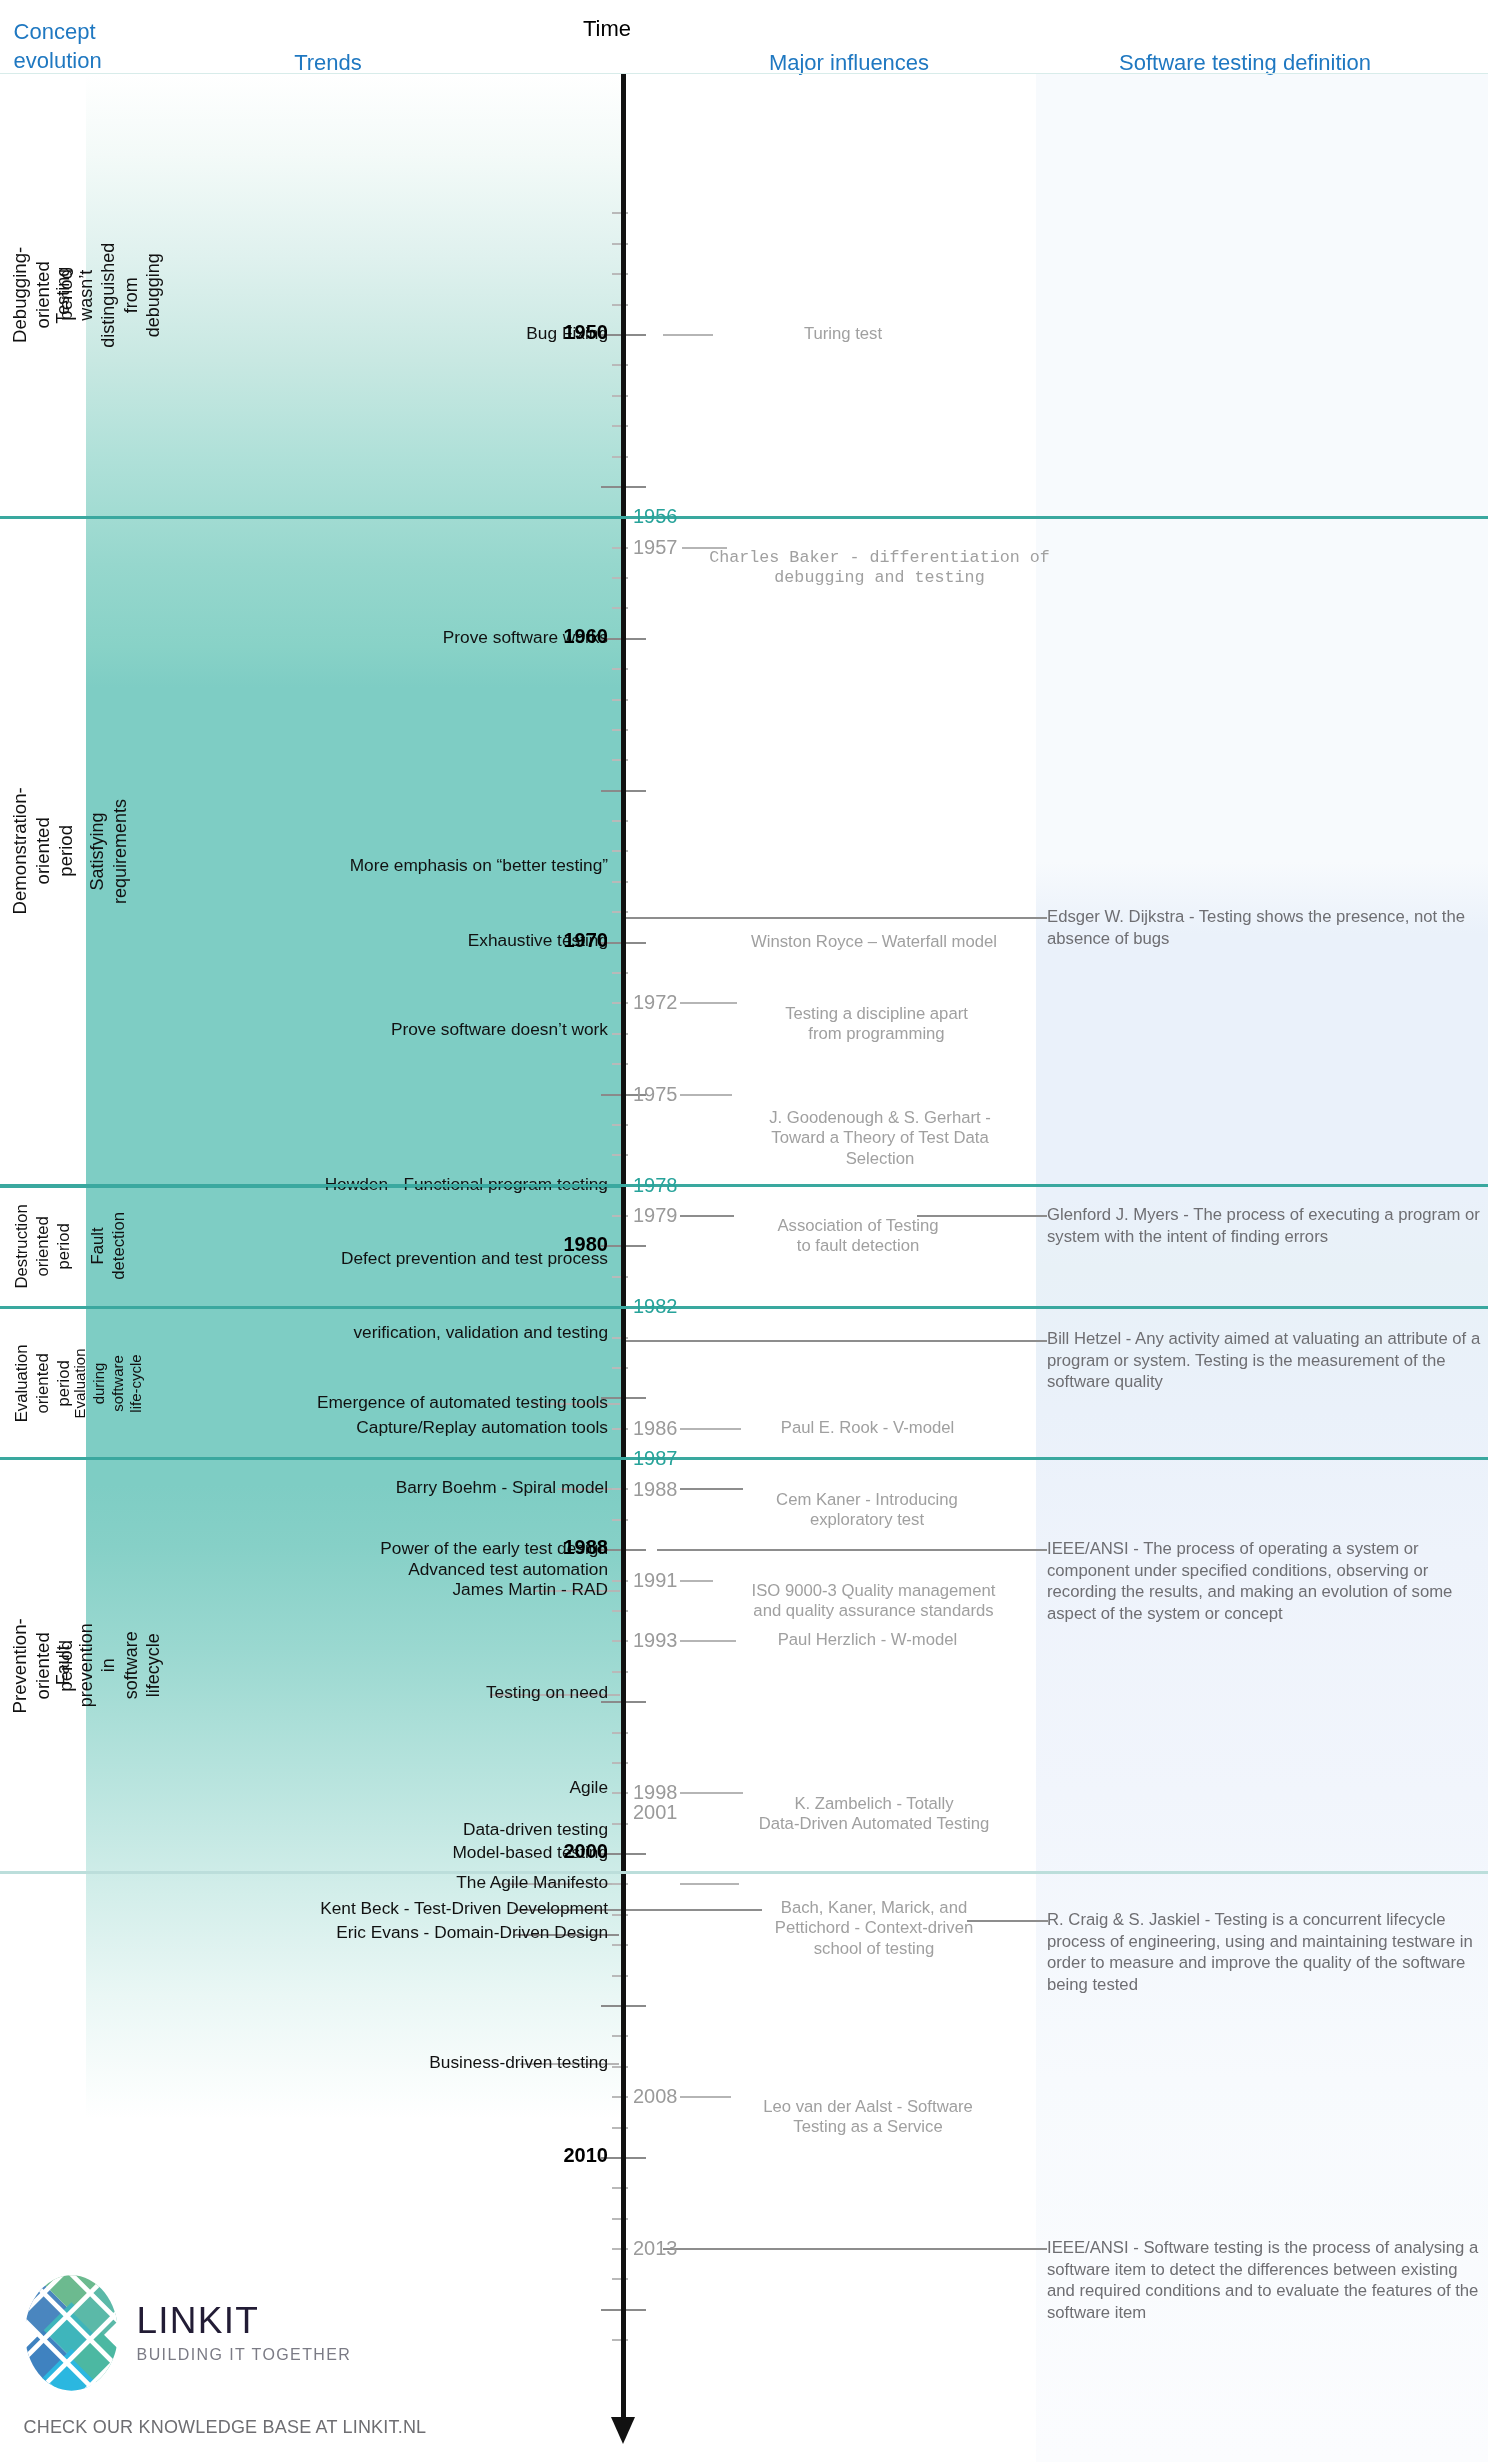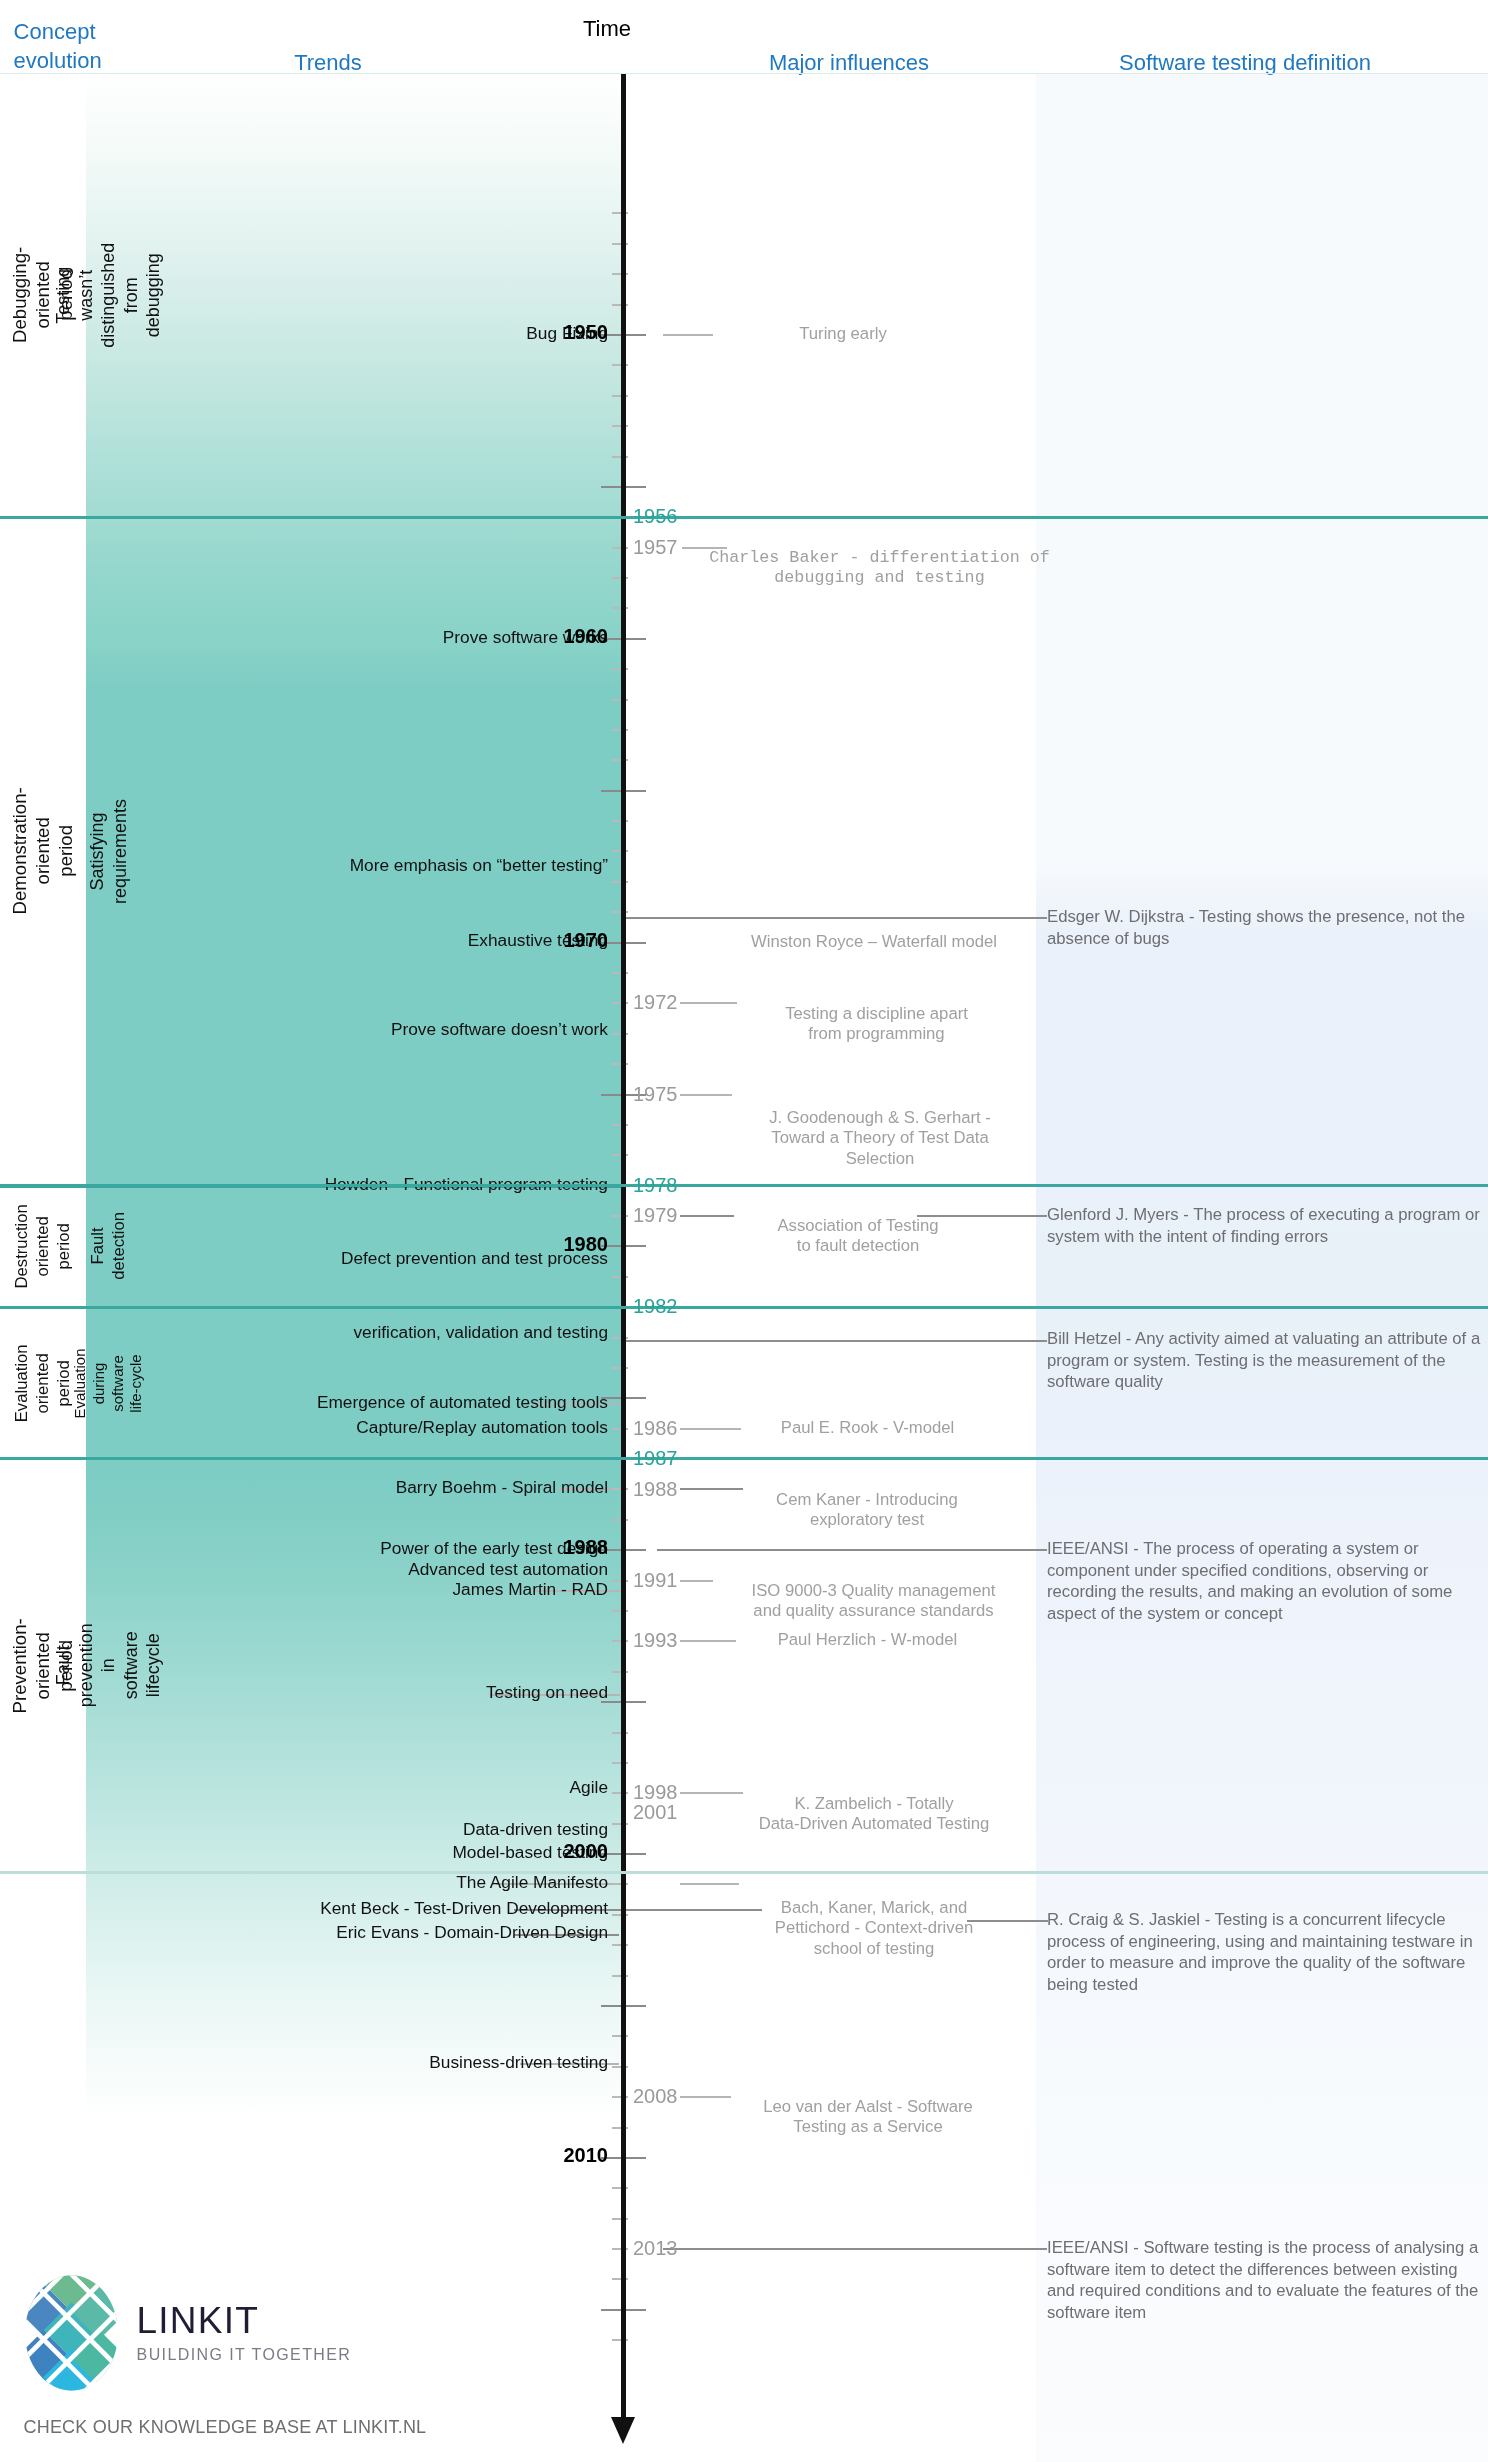--- a/index.html
+++ b/index.html
@@ -399,21 +399,21 @@
     <div class="year minor" style="top: 1418px;">1986</div>
     <div class="year minor" style="top: 1479px;">1988</div>
     <div class="year minor" style="top: 1570px;">1991</div>
     <div class="year minor" style="top: 1630px;">1993</div>
     <div class="year minor" style="top: 1782px;">1998</div>
     <div class="year minor" style="top: 1802px; text-align: center;">2001</div>
     <div class="year minor" style="top: 2086px;">2008</div>
     <div class="year minor" style="top: 2238px;">2013</div>
   </div>
 <div id="infls">
-    <div class="infl" style="left: 713px; width: 260px; top: 324px; white-space: pre-line;">Turing early</div>
+    <div class="infl" style="left: 713px; width: 260px; top: 324px; white-space: pre-line;">Turing test</div>
     <div class="infl" style="left: 706px; width: 347px; top: 548px; white-space: pre-line; font-family: Liberation Mono, monospace;">Charles Baker - differentiation of
 debugging and testing</div>
     <div class="infl" style="left: 713px; width: 322px; top: 932px; white-space: pre-line;">Winston Royce – Waterfall model</div>
     <div class="infl" style="left: 731px; width: 291px; top: 1004px; white-space: pre-line;">Testing a discipline apart
 from programming</div>
     <div class="infl" style="left: 719px; width: 322px; top: 1108px; white-space: pre-line;">J. Goodenough &amp; S. Gerhart -
 Toward a Theory of Test Data
 Selection</div>
     <div class="infl" style="left: 728px; width: 260px; top: 1216px; white-space: pre-line;">Association of Testing
 to fault detection</div>

